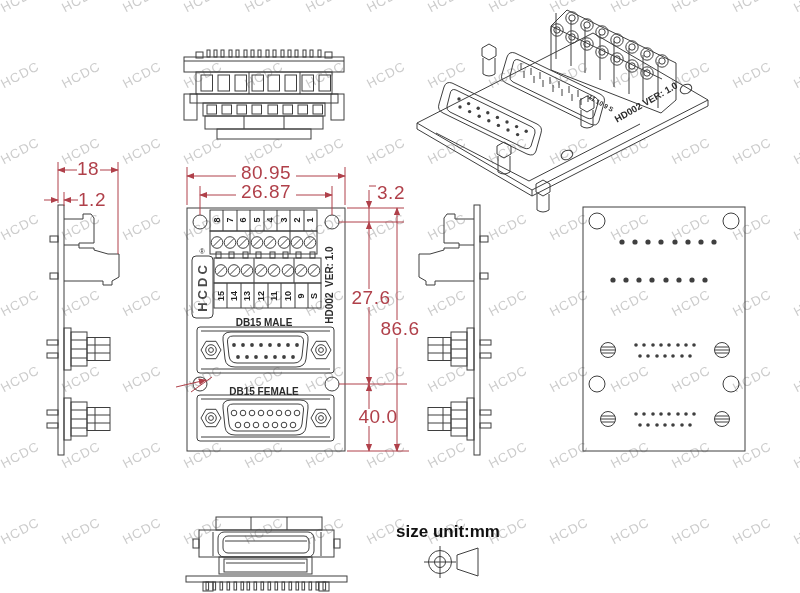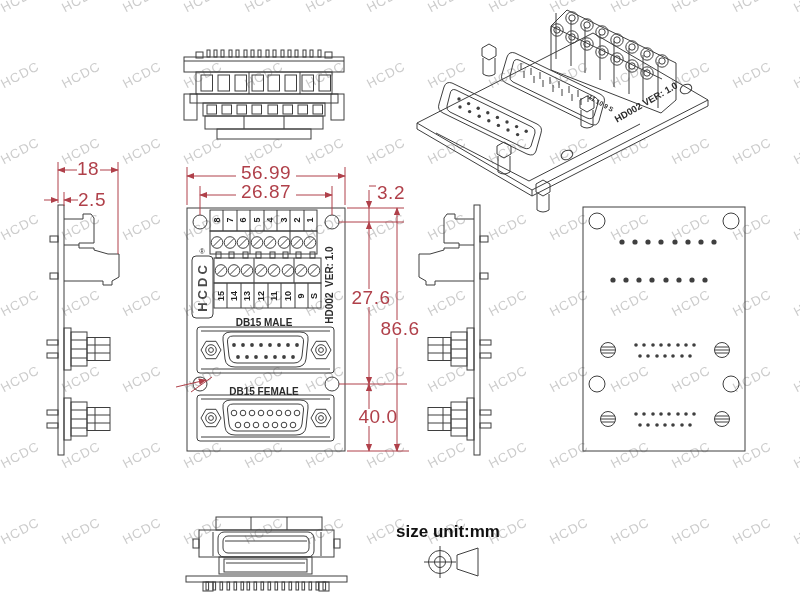--- a/index.html
+++ b/index.html
@@ -550,28 +550,28 @@
       <path class="rd" d="M58,162 V203 M118,162 V254 M64,192 V206"></path>
       <path class="rd" d="M58,170 H77" marker-start="url(#ar)"></path>
       <path class="rd" d="M100,170 H118" marker-end="url(#ar)"></path>
       <path class="rd" d="M44,200 H58" marker-end="url(#ar)"></path>
       <path class="rd" d="M78,200 H64" marker-end="url(#ar)"></path>
       <path class="rd" d="M176,387 L206,380" marker-end="url(#ar)"></path>
       <path class="rd" d="M191,392 L212,377"></path>
     </g>
   </svg>
 
-  <div class="t dim" style="left:266px;top:173px;">56.99</div>
+  <div class="t dim" style="left:266px;top:173px;">80.95</div>
   <div class="t dim" style="left:266px;top:192px;">26.87</div>
   <div class="t dim" style="left:391px;top:193px;">3.2</div>
   <div class="t dim" style="left:371px;top:298px;">27.6</div>
   <div class="t dim" style="left:400px;top:329px;">86.6</div>
   <div class="t dim" style="left:378px;top:417px;">40.0</div>
   <div class="t dim" style="left:88px;top:169px;">18</div>
-  <div class="t dim" style="left:92px;top:200px;">2.5</div>
+  <div class="t dim" style="left:92px;top:200px;">1.2</div>
 
   <div class="t small-b" style="left:264px;top:322px;">DB15 MALE</div>
   <div class="t small-b" style="left:264px;top:391px;">DB15 FEMALE</div>
   <div class="t small-b rot90" style="left:329px;top:285px;">HD002  VER: 1.0</div>
   <div class="t brand rot90" style="left:202px;top:287px;">HCDC</div>
   <div class="t" style="left:202px;top:251px;font-size:7px;">®</div>
 
   <span class="t tnum" style="left:217px;top:220px;">8</span>
   <span class="t tnum" style="left:230px;top:220px;">7</span>
   <span class="t tnum" style="left:243px;top:220px;">6</span>

